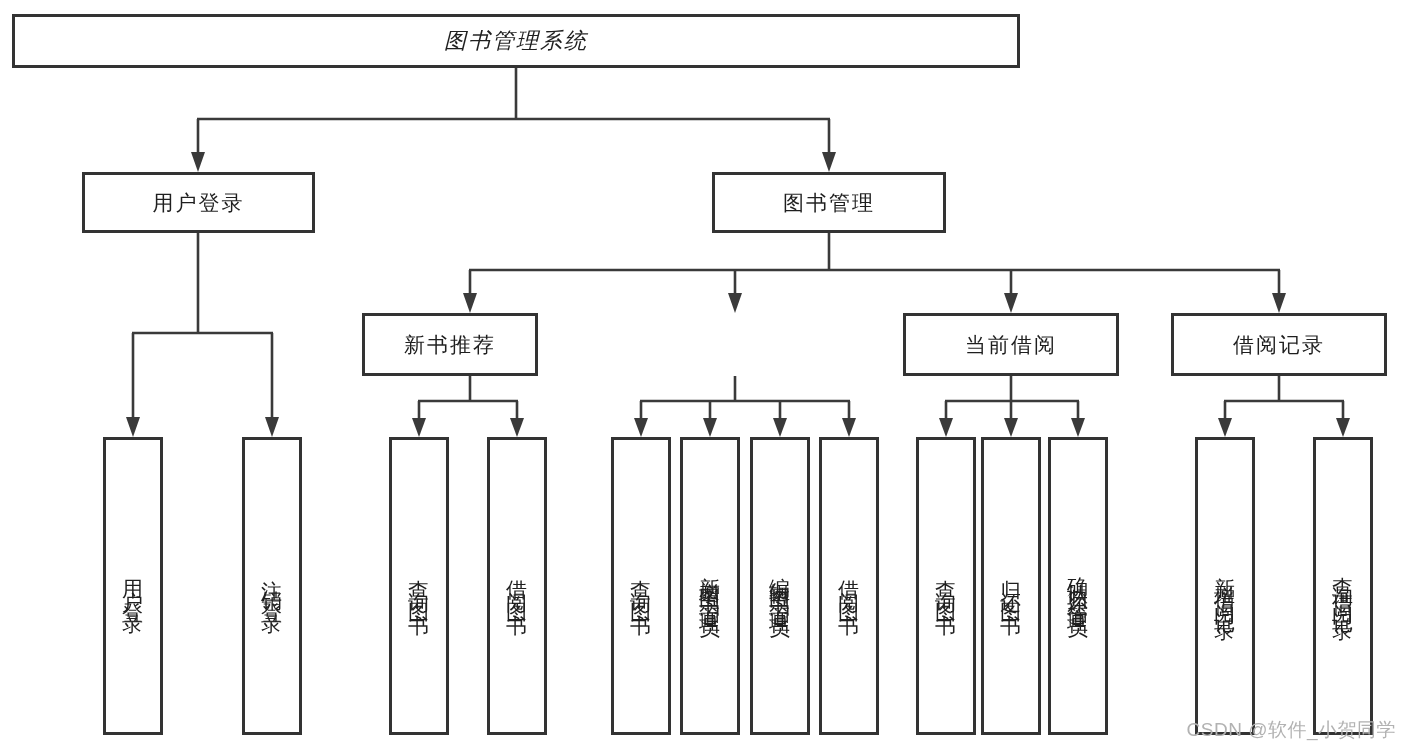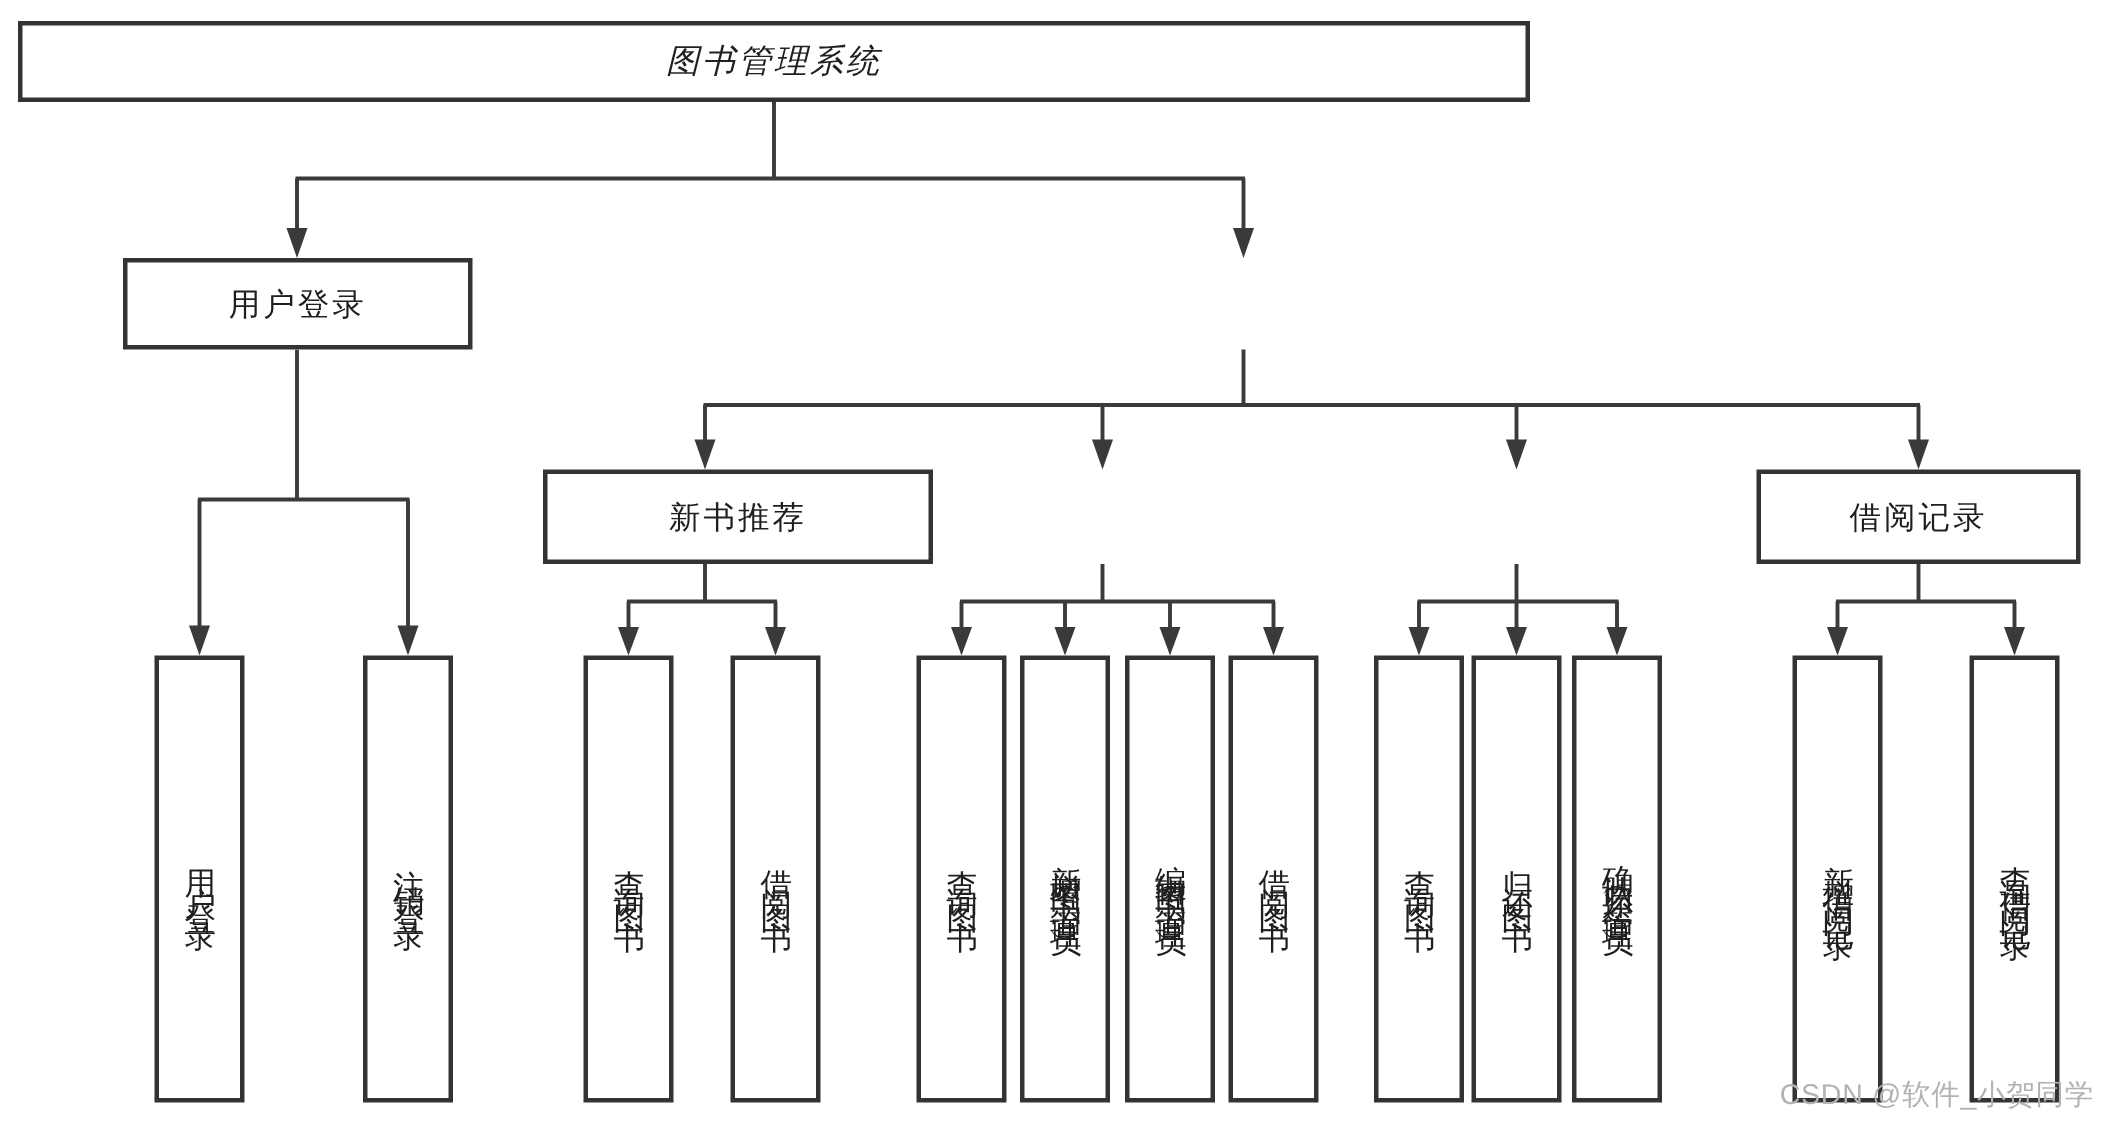--- a/index.html
+++ b/index.html
@@ -131,23 +131,29 @@
     </g>
   </svg>
 
   <div class="node hbox root" style="left:12px;top:14px;width:1008px;height:54px;">
     <span>图书管理系统</span>
   </div>
 
   <div class="node hbox" style="left:82px;top:172px;width:233px;height:61px;">
     <span>用户登录</span>
   </div>
-
-  <div class="node hbox" style="left:362px;top:313px;width:260px;height:63px;">
+  <div class="node hbox" style="left:712px;top:172px;width:234px;height:61px;">
+    <span>图书管理</span>
+  </div>
+
+  <div class="node hbox" style="left:362px;top:313px;width:176px;height:63px;">
     <span>新书推荐</span>
+  </div>
+  <div class="node hbox" style="left:903px;top:313px;width:216px;height:63px;">
+    <span>当前借阅</span>
   </div>
   <div class="node hbox" style="left:1171px;top:313px;width:216px;height:63px;">
     <span>借阅记录</span>
   </div>
 
   <div class="node vbox" style="left:103px;top:437px;width:60px;height:298px;">
     <span>用户登录</span>
   </div>
   <div class="node vbox" style="left:242px;top:437px;width:60px;height:298px;">
     <span>注销登录</span>

